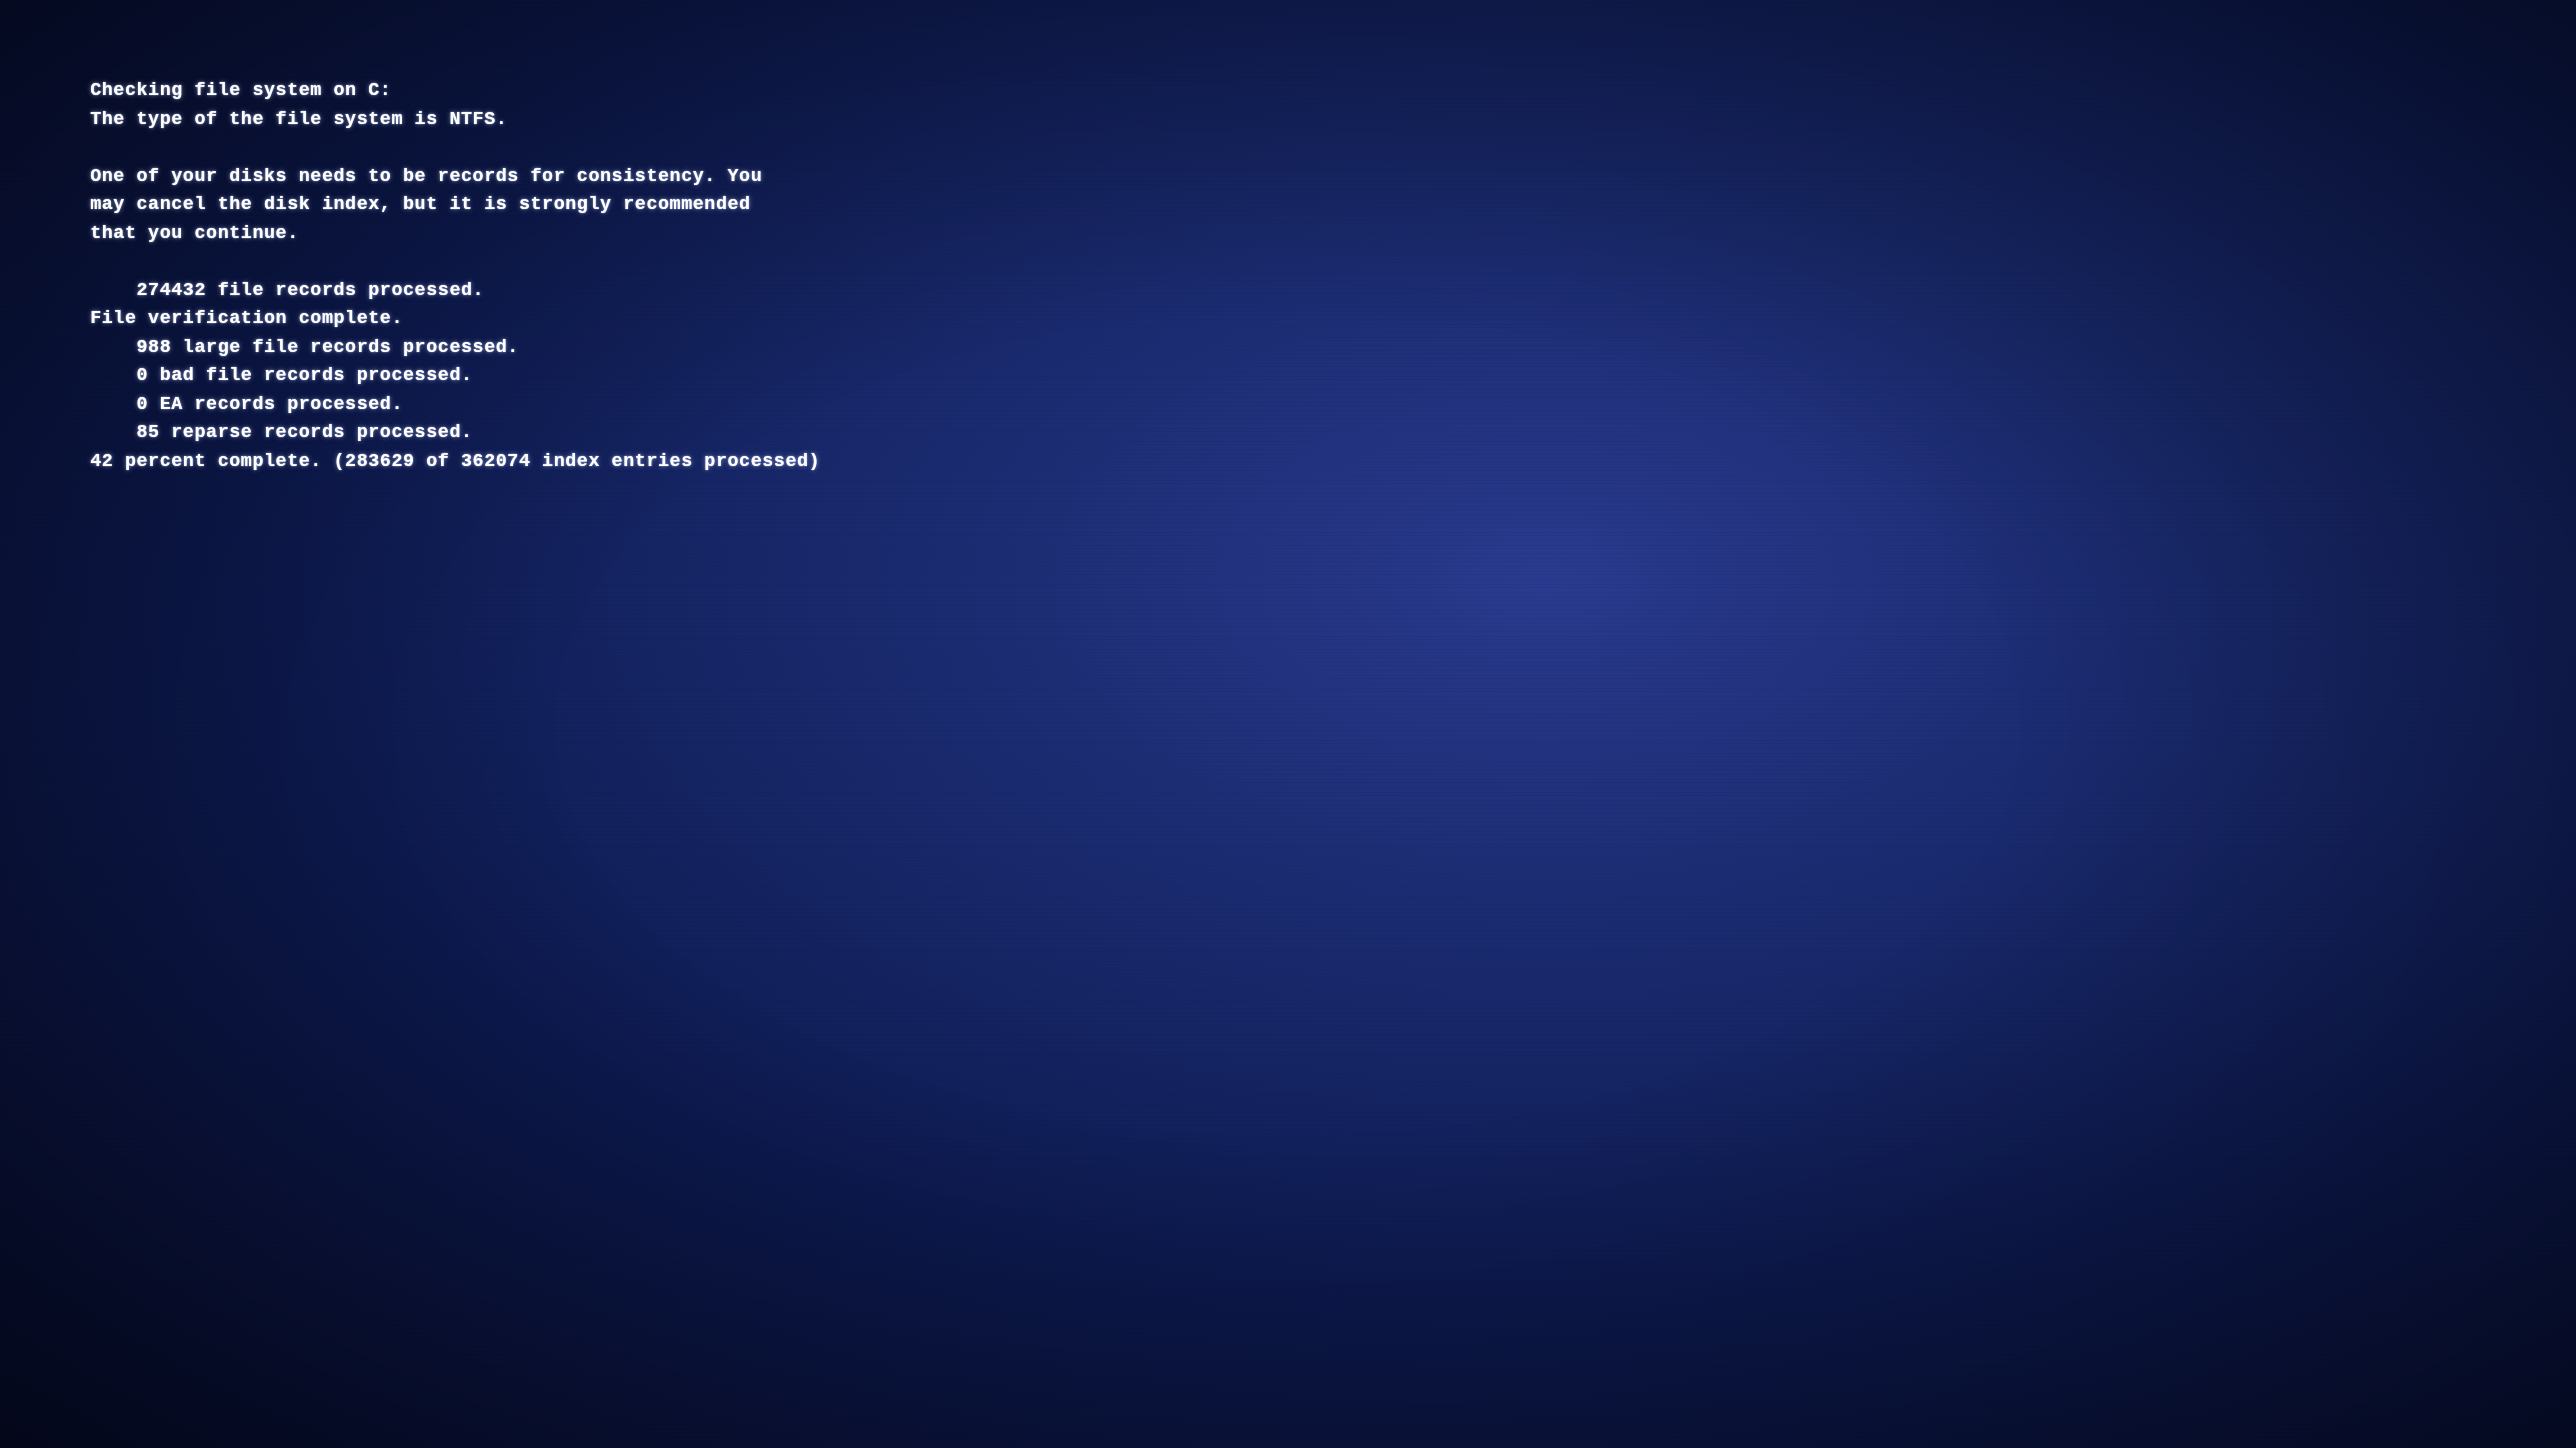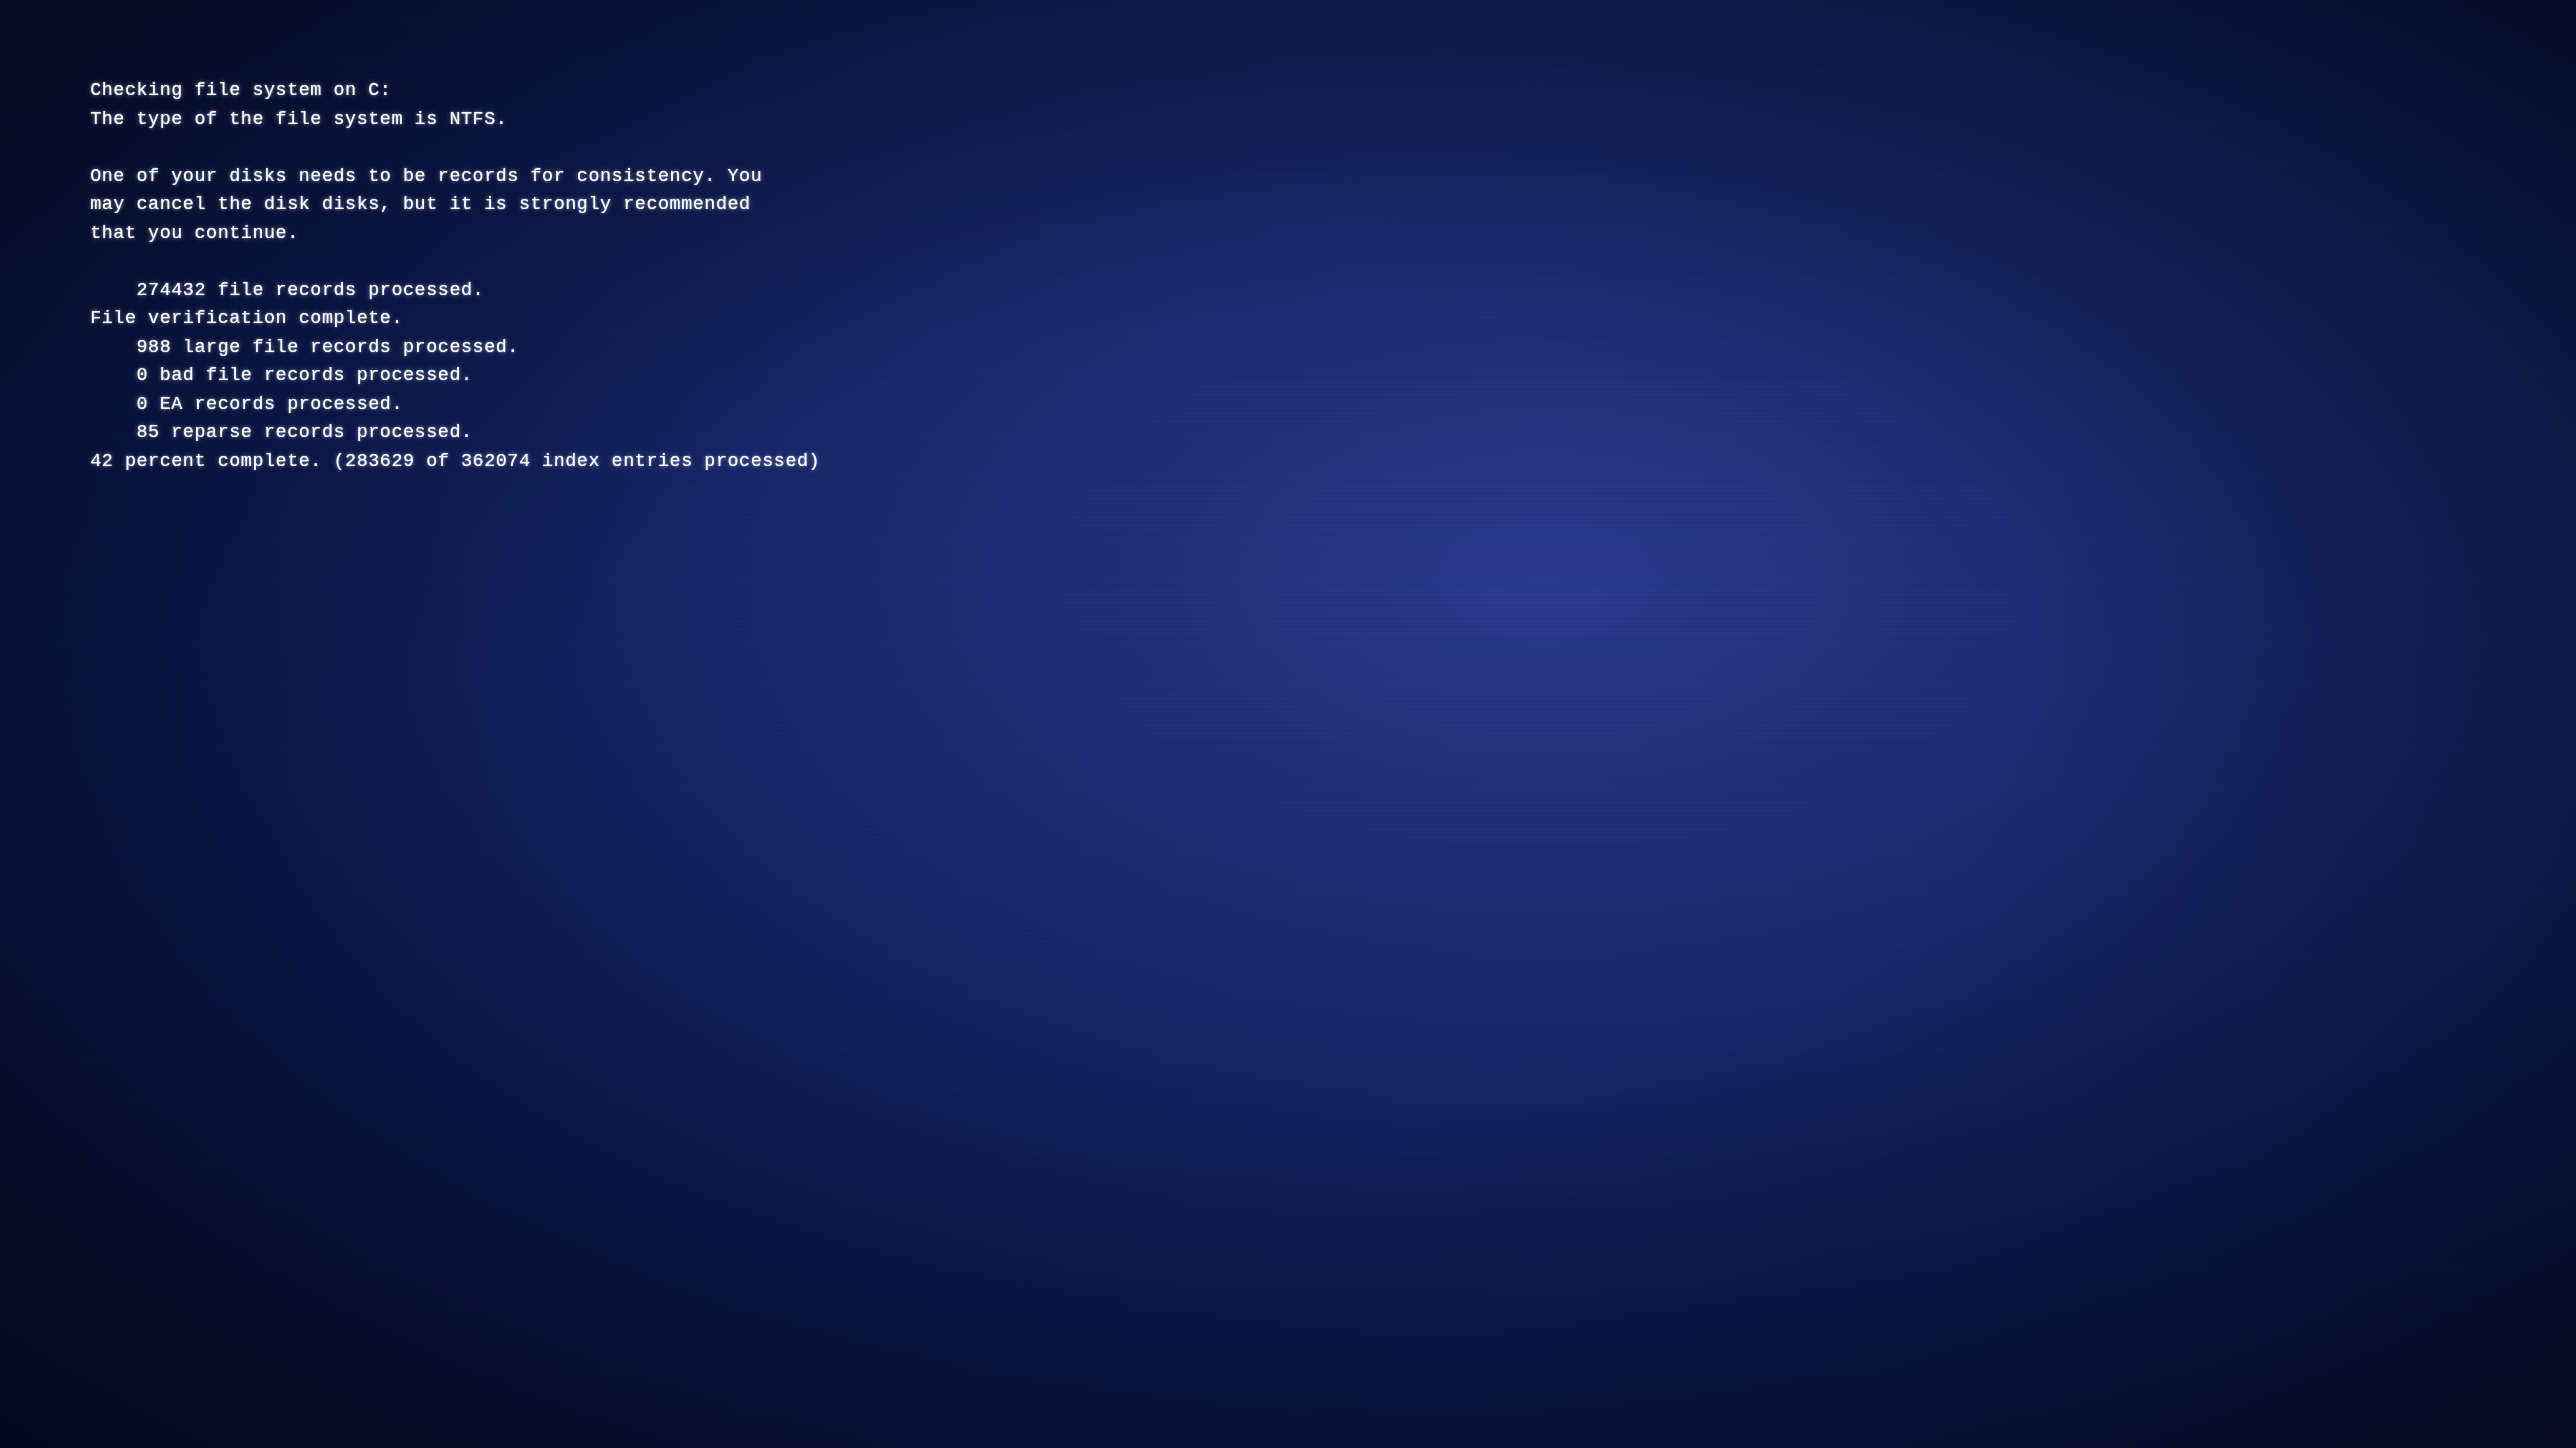--- a/index.html
+++ b/index.html
@@ -1,18 +1,19 @@
 <!DOCTYPE html>
 <html style="font-size:10.5px"><head>
   <meta charset="utf-8">
   <style>
     * {
       margin: 0;
       padding: 0;
       box-sizing: border-box;
+      font-weight: bold;
     }
 
     html, body {
       width: 100%;
       height: 100%;
     }
 
     body {
       background: #1a2a6e;
       background: radial-gradient(ellipse at 60% 40%, #2a3a8e 0%, #1a2a6e 30%, #0d1a50 60%, #080e30 100%);
@@ -73,21 +74,21 @@
     }
   </style>
 </head>
 <body>
 
 <div class="terminal">
 <span class="line">Checking file system on C:</span>
     <span class="line">The type of the file system is NTFS.</span>
     <span class="blank"></span>
     <span class="line">One of your disks needs to be records for consistency. You</span>
-    <span class="line">may cancel the disk disks, but it is strongly recommended</span>
+    <span class="line">may cancel the disk index, but it is strongly recommended</span>
     <span class="line">that you continue.</span>
     <span class="blank"></span>
     <span class="line">    274432 file records processed.</span>
     <span class="line">File verification complete.</span>
     <span class="line">    988 large file records processed.</span>
     <span class="line">    0 bad file records processed.</span>
     <span class="line">    0 EA records processed.</span>
     <span class="line">    85 reparse records processed.</span>
     <span class="line">42 percent complete. (283629 of 362074 index entries processed)</span>
   </div>

